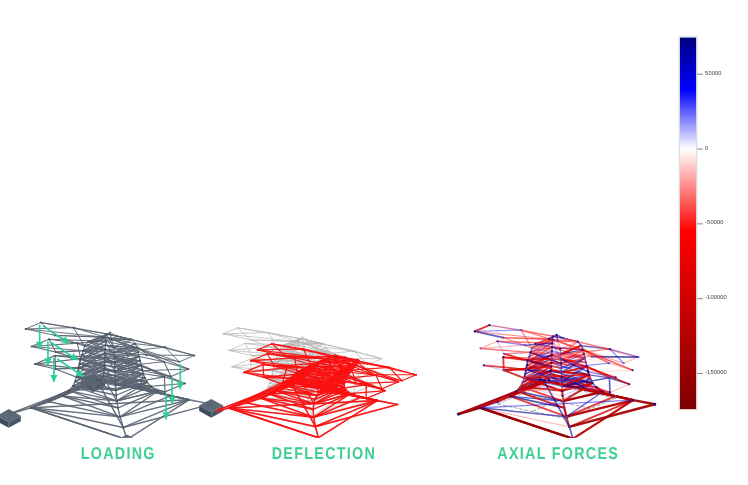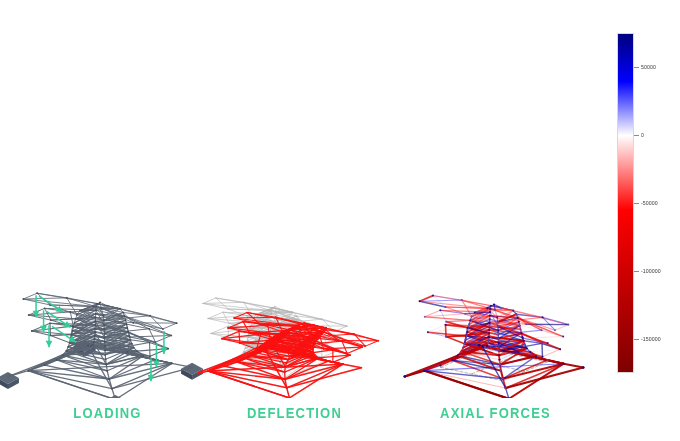--- a/index.html
+++ b/index.html
@@ -8,21 +8,21 @@
     background:#ffffff;
     font-family:"Liberation Sans", sans-serif;
     overflow:hidden;
     position:relative;
   }
   #root{position:relative;width:680px;height:441px;padding-left:42px;}
 
   .panel{position:absolute;top:0;height:441px;}
   #panel-loading{left:0;width:215px;}
   #panel-deflection{left:197px;width:195px;}
-  #panel-axial{left:398px;width:195px;}
+  #panel-axial{left:410px;width:195px;}
 
   .panel-canvas{position:absolute;left:0;top:0;width:100%;height:398px;}
   .panel-canvas svg{display:block;width:100%;height:100%;}
 
   .panel-label{
     position:absolute;
     left:0;width:100%;
     top:404px;
     text-align:center;
     font-family:"Liberation Sans", sans-serif;

